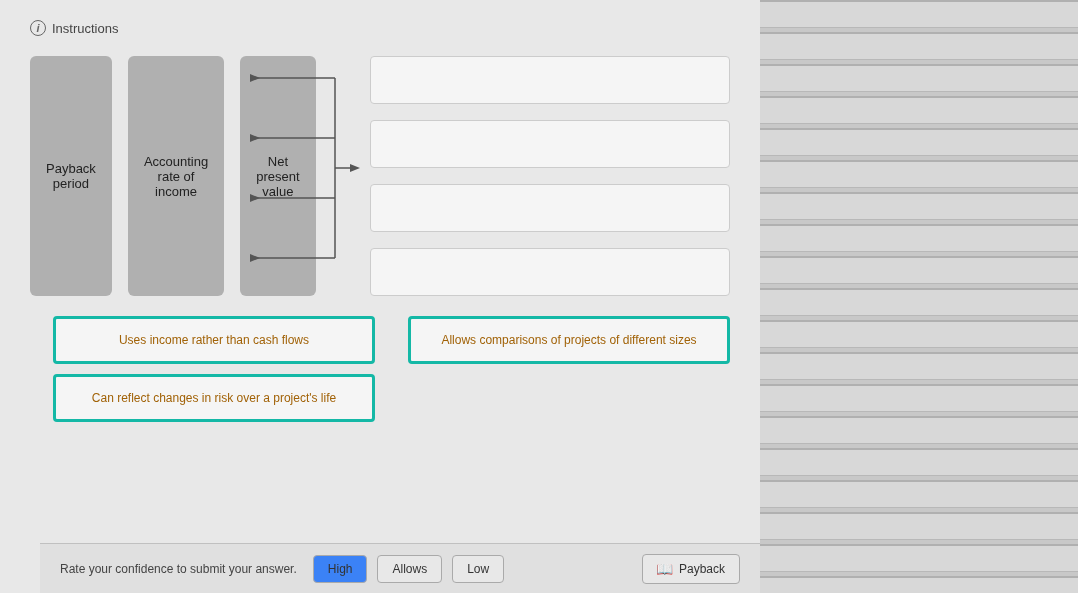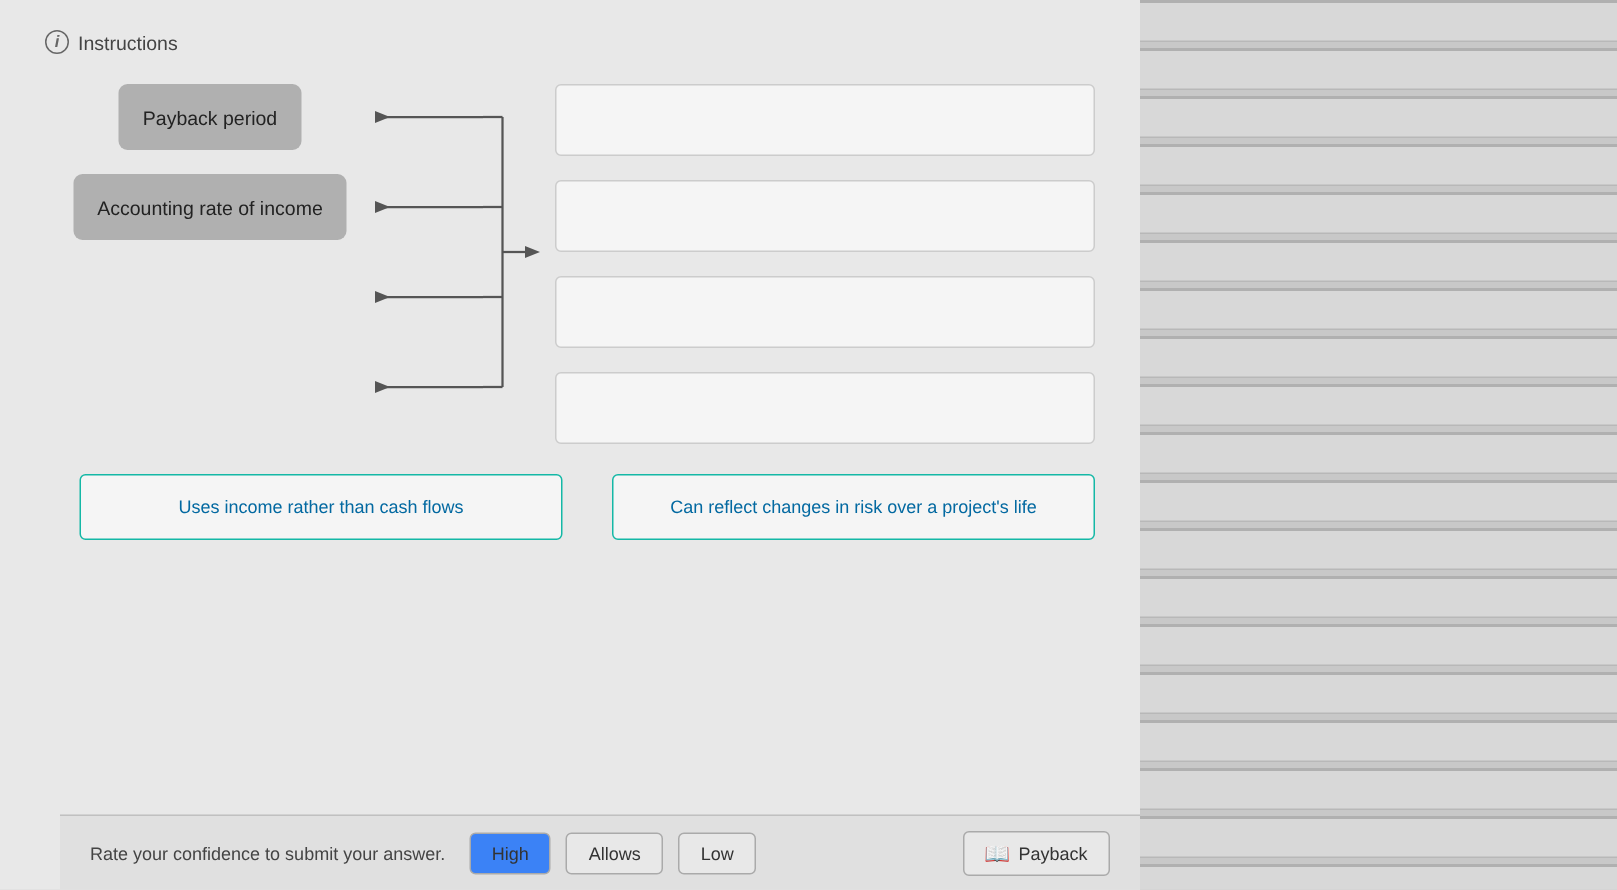--- a/index.html
+++ b/index.html
@@ -69,24 +69,23 @@
 
     .matching-area {
       display: flex;
       gap: 0;
       margin-bottom: 20px;
       align-items: stretch;
     }
 
     .left-items {
       display: flex;
-      flex-direction: column;
+      flex-direction: row;
       gap: 16px;
       width: 220px;
-      align-items: center;
     }
 
     .left-item-box {
       background: #b0b0b0;
       border-radius: 6px;
       padding: 12px 16px;
       font-size: 13px;
       color: #222;
       text-align: center;
       min-height: 44px;
@@ -108,25 +107,25 @@
       border: 1px solid #ccc;
       border-radius: 4px;
       min-height: 44px;
       flex: 1;
     }
 
     .choice-box {
       flex: 1;
       min-width: 200px;
       background: #f5f5f5;
-      border: 1px solid #14b8a6;
+      border: 3px solid #14b8a6;
       border-radius: 4px;
       padding: 14px 16px;
       font-size: 12px;
-      color: #0369a1;
+      color: #a16207;
       text-align: center;
       cursor: pointer;
       margin-left: 23px;
     }
 
     .bottom-bar {
       position: absolute;
       bottom: 0;
       left: 0;
       right: 0;
@@ -199,20 +198,23 @@
 
     <div class="matching-area">
 
       <div class="left-items">
         <div class="left-item-box">
           <span>Payback period</span>
         </div>
         <div class="left-item-box">
           <span>Accounting rate of income</span>
         </div>
+        <div class="left-item-box">
+          <span>Net present value</span>
+        </div>
       </div>
 
       <div style="width:110px; position:relative; display:flex; flex-direction:column; justify-content:space-around; align-items:center;">
         <svg width="110" height="240" viewBox="0 0 110 240">
 
           <line x1="0" y1="22" x2="72" y2="22" stroke="#555" stroke-width="1.5"></line>
 
           <line x1="0" y1="82" x2="72" y2="82" stroke="#555" stroke-width="1.5"></line>
 
           <line x1="0" y1="142" x2="72" y2="142" stroke="#555" stroke-width="1.5"></line>
@@ -243,20 +245,23 @@
         <div class="right-item-box"></div>
         <div class="right-item-box"></div>
         <div class="right-item-box"></div>
       </div>
 
     </div>
 
     <div class="choices-row">
       <div class="choice-box">
         <span>Uses income rather than cash flows</span>
+      </div>
+      <div class="choice-box">
+        <span>Allows comparisons of projects of different sizes</span>
       </div>
       <div class="choice-box">
         <span>Can reflect changes in risk over a project's life</span>
       </div>
     </div>
 
     <div class="bottom-bar">
       <span class="confidence-label">Rate your confidence to submit your answer.</span>
       <button class="confidence-btn high">High</button>
       <button class="confidence-btn">Allows</button>

